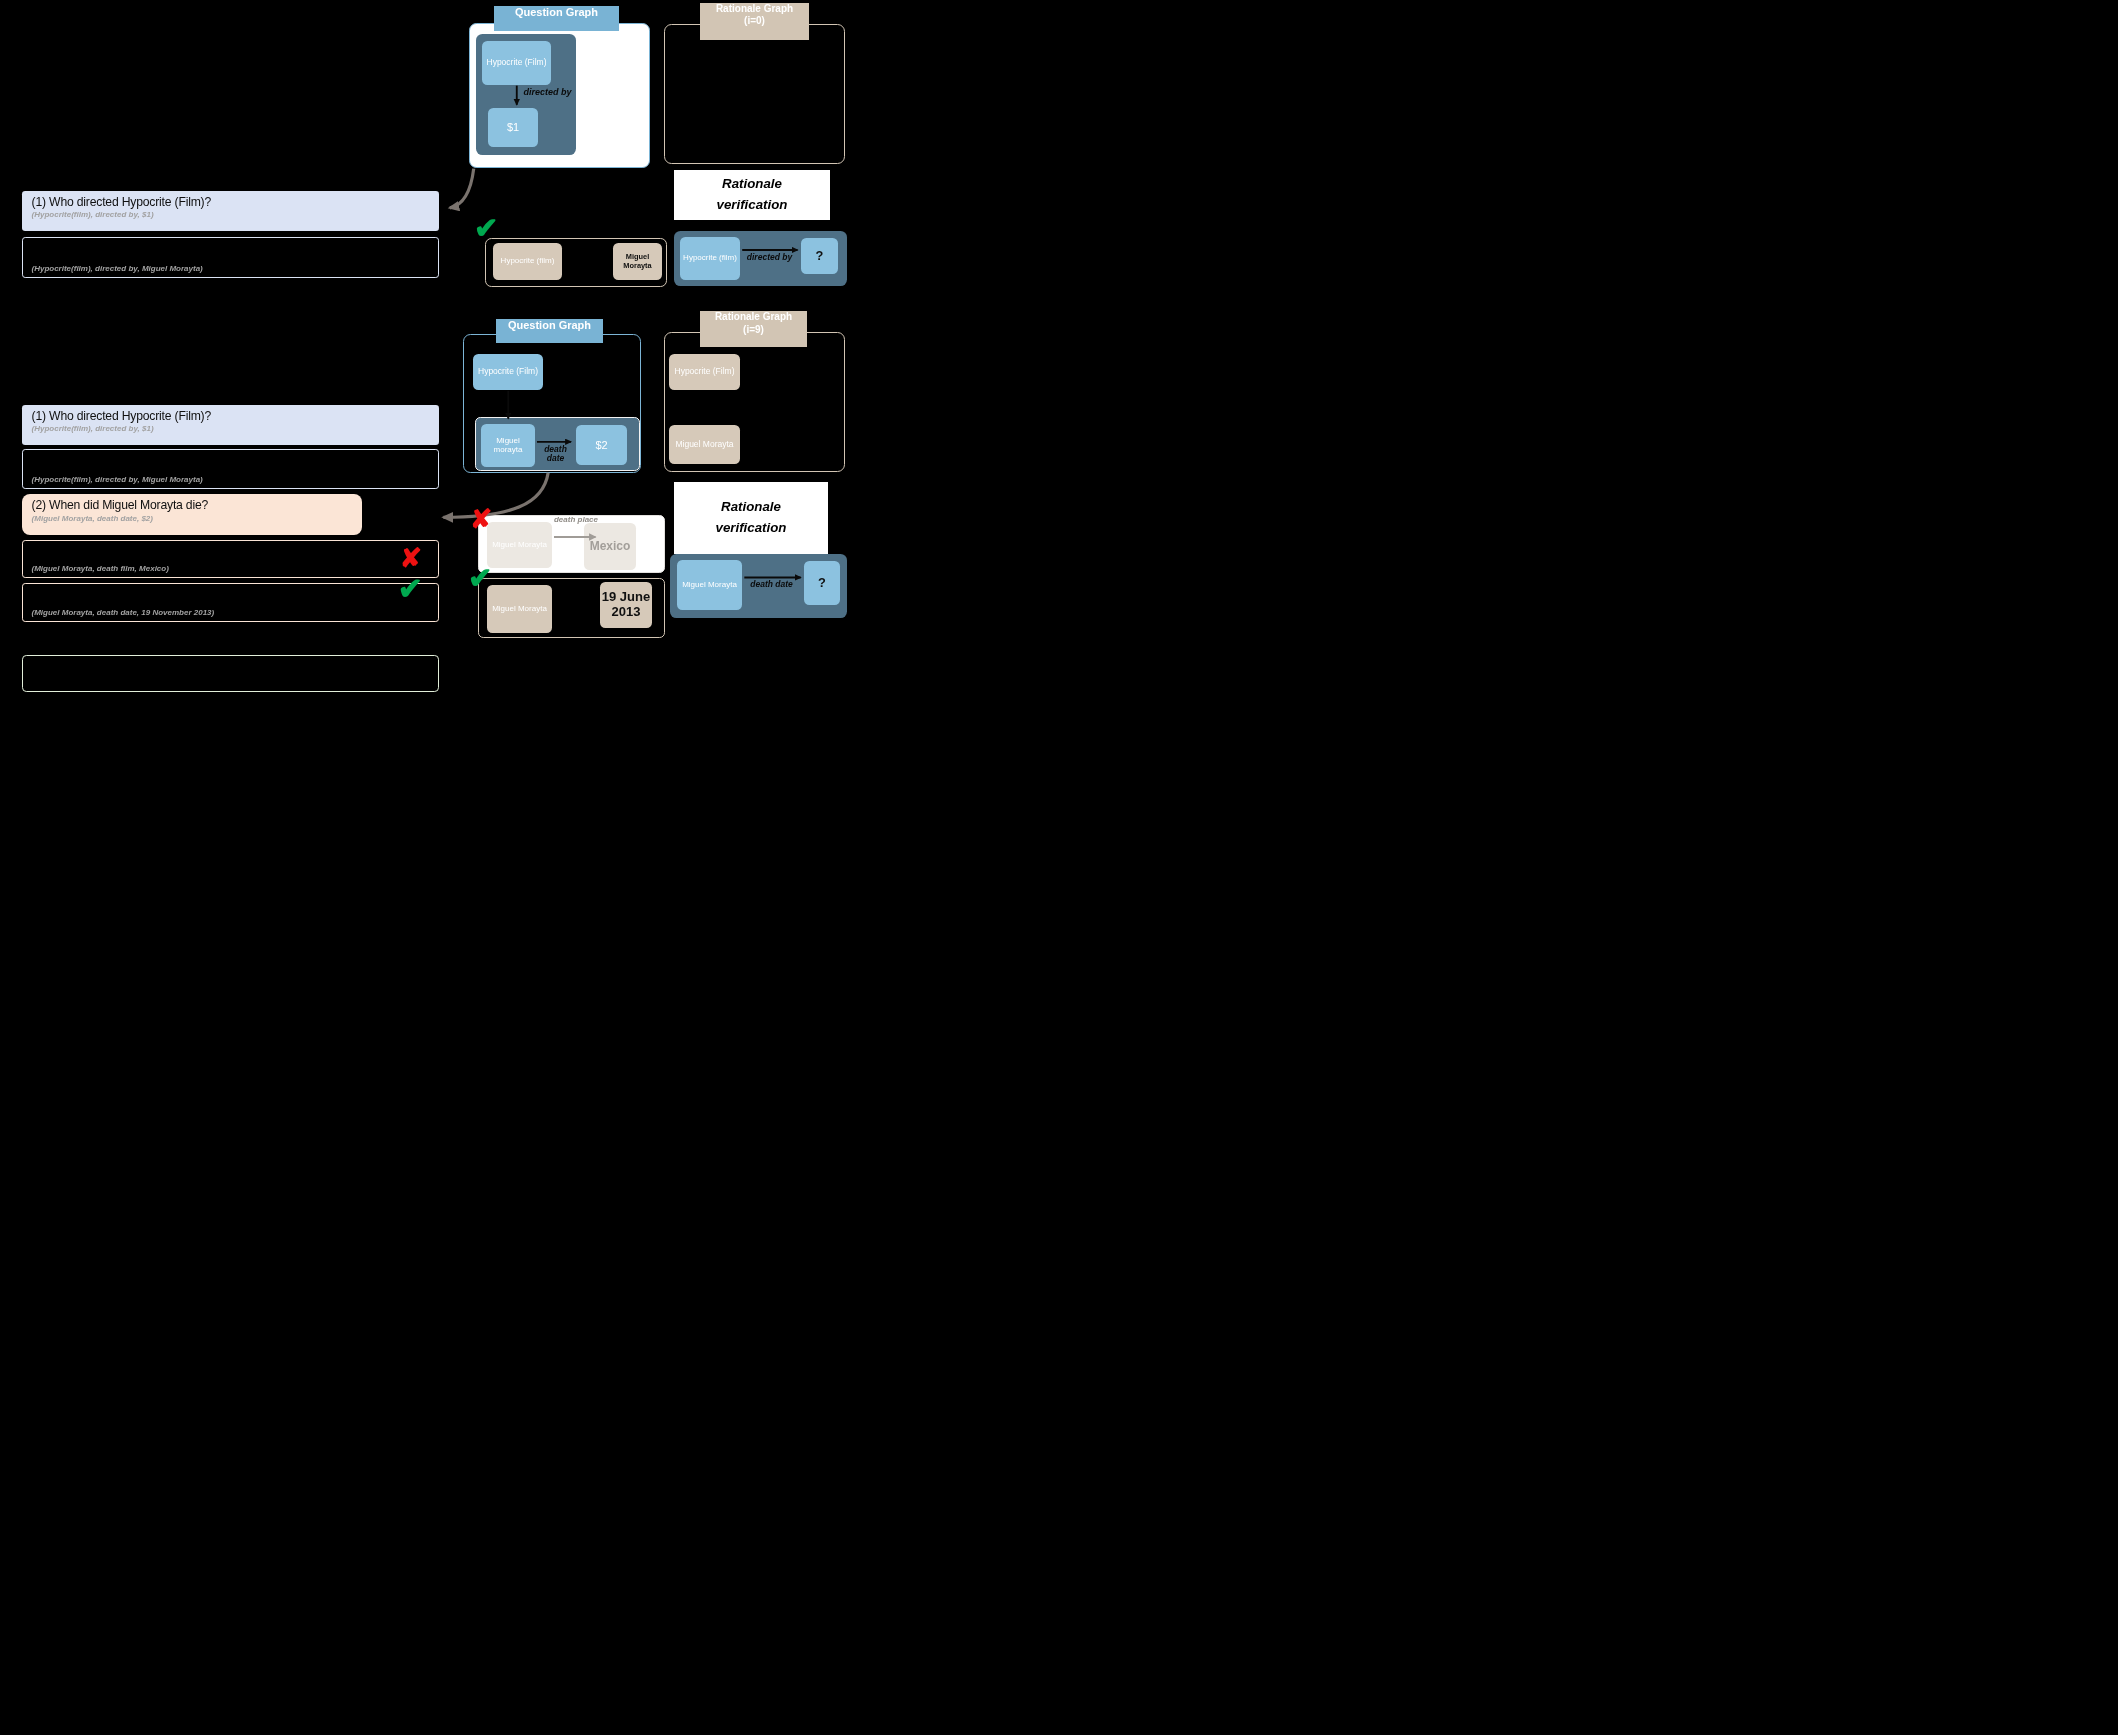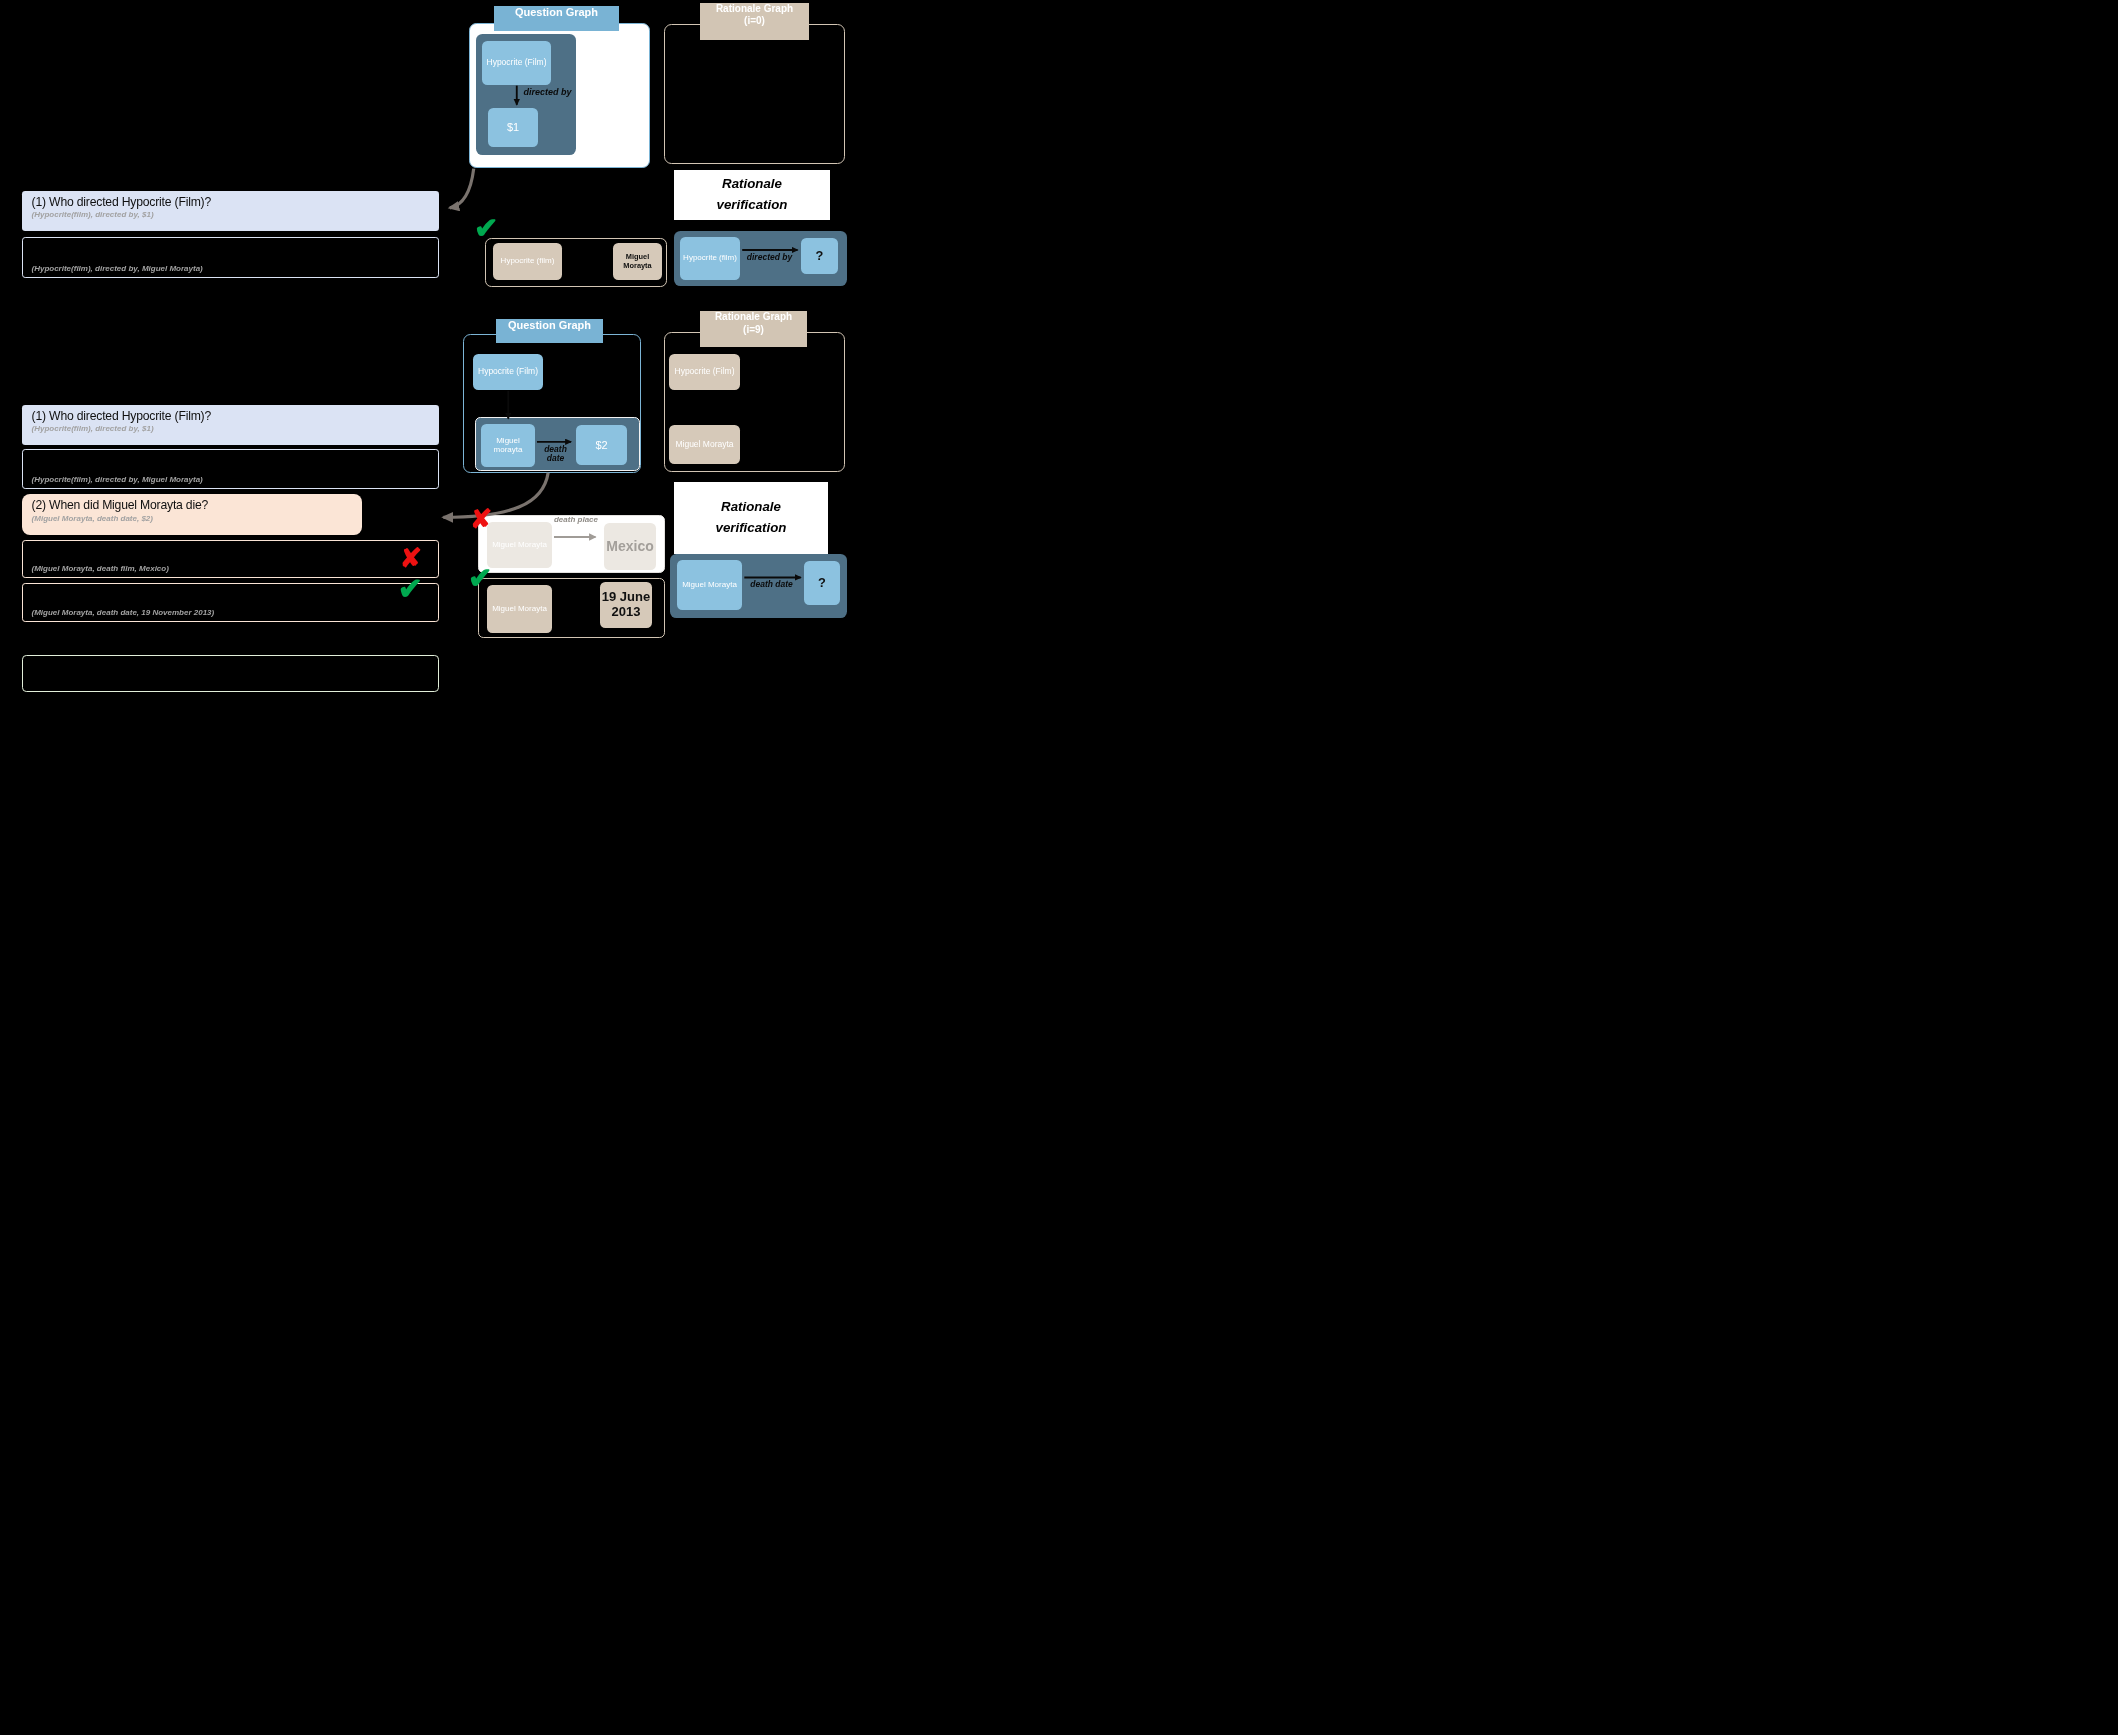--- a/index.html
+++ b/index.html
@@ -145,21 +145,21 @@
     <span>verification</span>
   </div>
 
   <div class="abs" style="left:478px;top:515px;width:187px;height:58px;background:#ffffff;border:1.1px solid #e3e1de;border-radius:5.3px;z-index:2;"></div>
   <div class="abs node fade-node" style="left:487px;top:522px;width:65px;height:46px;font-size:8px;">
     <span>Miguel Morayta</span>
   </div>
   <div class="abs edge-label" style="left:553px;top:516px;width:46px;font-size:8px;color:#8f8b86;text-align:center;">
     <span>death place</span>
   </div>
-  <div class="abs node fade-node" style="left:604px;top:523px;width:52px;height:47px;font-size:14px;color:#a39f9a;font-weight:bold;">
+  <div class="abs node fade-node" style="left:584px;top:523px;width:52px;height:47px;font-size:12px;color:#a39f9a;font-weight:bold;">
     <span>Mexico</span>
   </div>
   <div class="abs icon cross" style="left:470px;top:506px;font-size:26.6px;">✘</div>
 
   <div class="abs panel" style="left:478px;top:578px;width:187px;height:60px;border:1.6px solid #d2c5b4;border-radius:5.3px;"></div>
   <div class="abs node tan-node" style="left:487px;top:585px;width:65px;height:48px;font-size:8px;">
     <span>Miguel Morayta</span>
   </div>
   <div class="abs node tan-node" style="left:600px;top:582px;width:52px;height:46px;font-size:13px;color:#111;font-weight:bold;">
     <span>19 June 2013</span>

